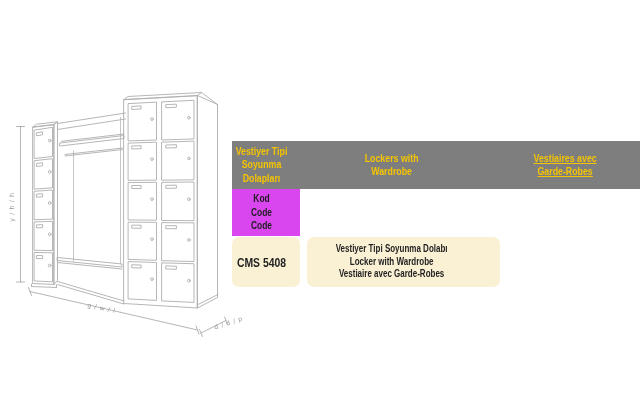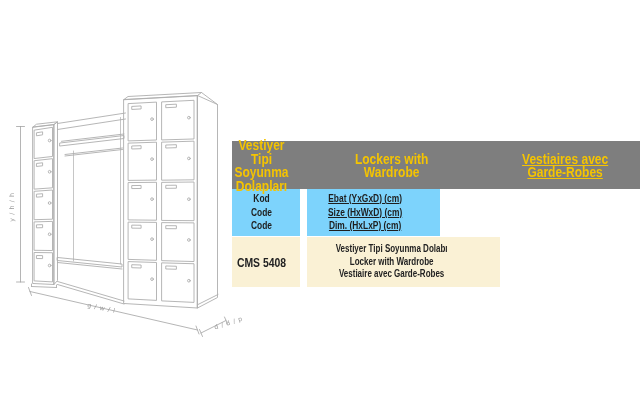--- a/index.html
+++ b/index.html
@@ -11,26 +11,26 @@
   .dimtext{font-family:"DejaVu Sans", sans-serif;font-size:6.3px;fill:#9a9a9a;letter-spacing:.6px;}
 
   
   .spec-table{position:absolute;left:232px;top:141px;width:408px;}
   .trow{display:flex;}
   .c1{width:68px;}
   .c2{width:193px;margin-left:7px;}
   .c3{width:133px;margin-left:7px;text-decoration:underline;}
   .cell{display:flex;flex-direction:column;justify-content:center;align-items:center;text-align:center;}
   .squeeze{display:block;width:125%;margin-left:-12.5%;transform:scaleX(.8);}
-  .thead{height:48px;background:#7e7e7e;color:#f5c400;font-weight:bold;font-size:15px;line-height:13.5px;}
+  .thead{height:48px;background:#7e7e7e;color:#f5c400;font-weight:bold;font-size:11px;line-height:13.5px;}
   .thead .cell{height:48px;}
   .subhead{height:47px;}
-  .subhead .cell{height:47px;background:#7dd3fc;color:#1e1e1e;font-weight:bold;font-size:10.5px;line-height:13.8px;}
+  .subhead .cell{height:47px;background:#d946ef;color:#1e1e1e;font-weight:bold;font-size:10.5px;line-height:13.8px;}
   .datarow{height:50px;margin-top:1px;}
-  .datarow .cell{height:50px;background:#faf1d5;color:#222222;font-weight:bold;}
+  .datarow .cell{height:50px;background:#faf1d5;color:#222222;font-weight:bold;border-radius:7px;}
   .datarow .c1,.datarow .c3{font-size:13px;}
   .datarow .c2{font-size:10px;line-height:12.5px;}
 </style>
 </head>
 <body>
 
 <div class="stage">
 
   <svg width="640" height="400" viewBox="0 0 640 400" fill="none" stroke="#aeaeae" stroke-width="0.9" stroke-linejoin="round" stroke-linecap="round">
 
@@ -156,25 +156,20 @@
         <span class="squeeze">Garde-Robes</span>
       </div>
     </div>
 
     <div class="trow subhead">
       <div class="cell c1">
         <span class="squeeze">Kod</span>
         <span class="squeeze">Code</span>
         <span class="squeeze">Code</span>
       </div>
-      <div class="cell c3">
-        <span class="squeeze">Ebat (YxGxD) (cm)</span>
-        <span class="squeeze">Size (HxWxD) (cm)</span>
-        <span class="squeeze">Dim. (HxLxP) (cm)</span>
-      </div>
     </div>
 
     <div class="trow datarow">
       <div class="cell c1">
         <span class="squeeze">CMS 5408</span>
       </div>
       <div class="cell c2">
         <span class="squeeze">Vestiyer Tipi Soyunma Dolabı</span>
         <span class="squeeze">Locker with Wardrobe</span>
         <span class="squeeze">Vestiaire avec Garde-Robes</span>

